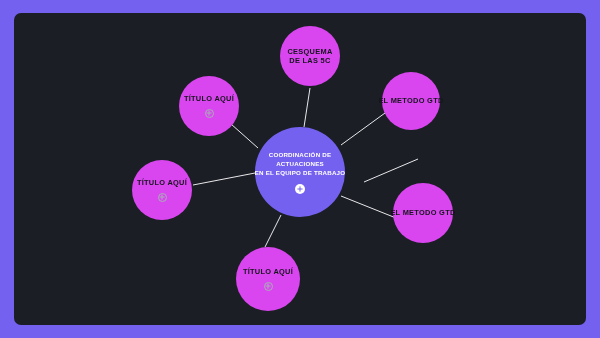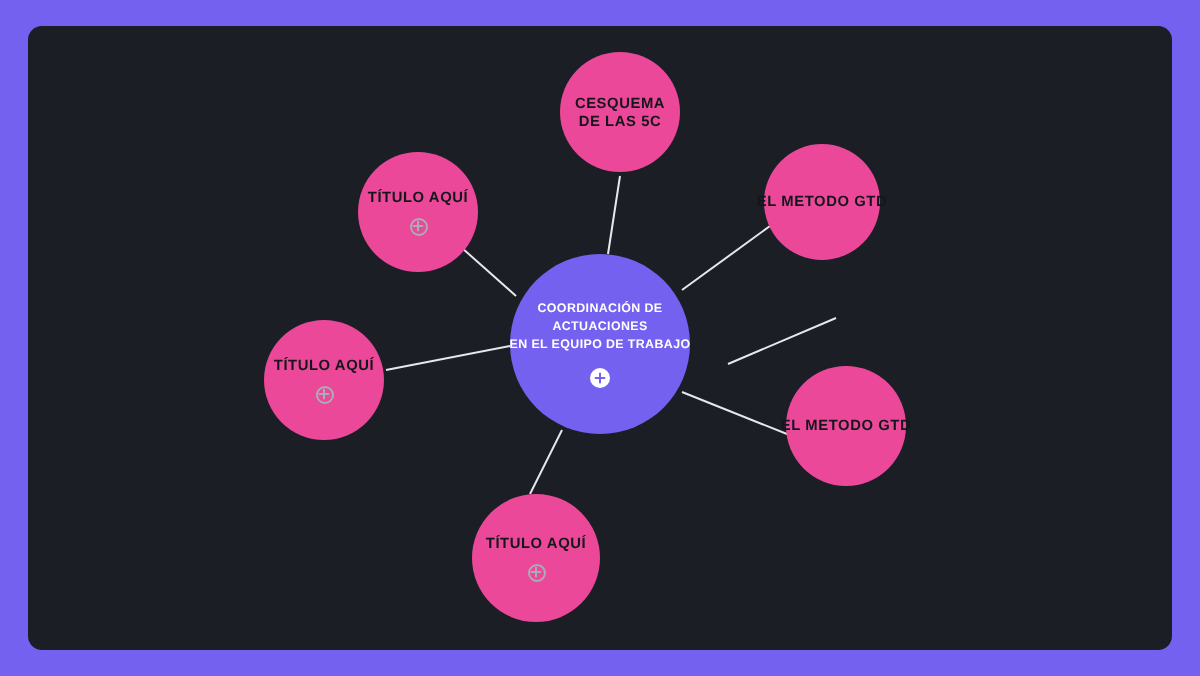--- a/index.html
+++ b/index.html
@@ -40,21 +40,21 @@
     position: absolute;
     border-radius: 50%;
     display: flex;
     flex-direction: column;
     align-items: center;
     justify-content: center;
     box-sizing: border-box;
     text-align: center;
   }
   .node-leaf {
-    background: #ec4899;
+    background: #d946ef;
     color: #14161b;
   }
   .node-root {
     background: #7561f0;
     color: #ffffff;
   }
   .node-label {
     font-weight: bold;
     letter-spacing: 0.3px;
     line-height: 1.25;

